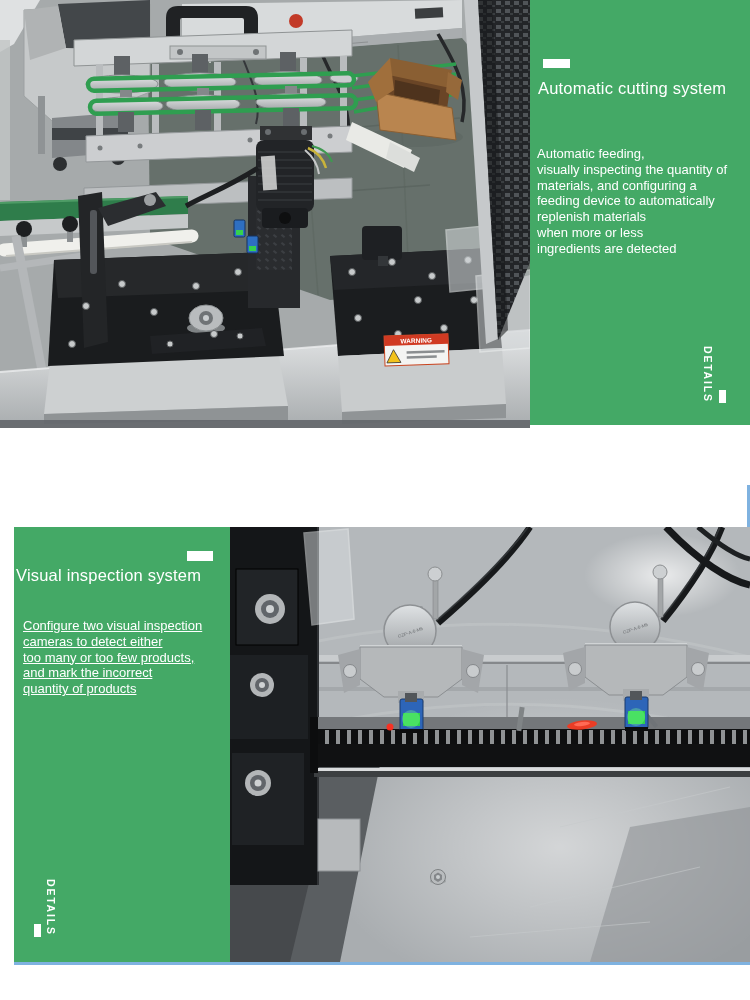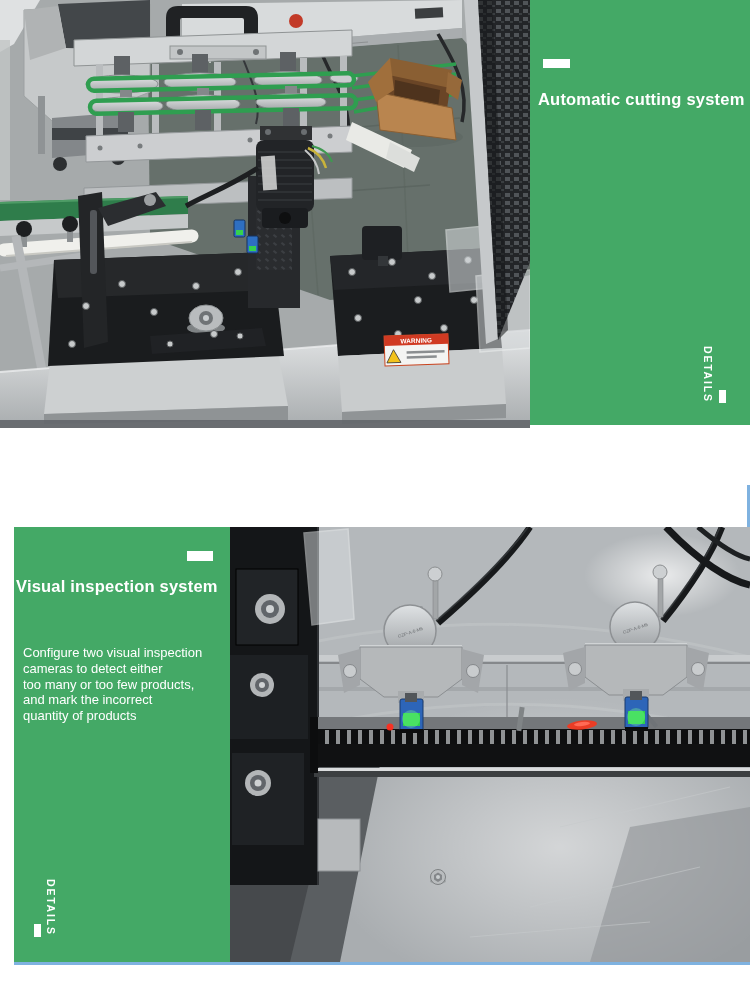--- a/index.html
+++ b/index.html
@@ -2,21 +2,21 @@
 <html style="--green: #44a966; --blue: #7fb2e0;"><head>
 <meta charset="utf-8">
 <style>
   html,body { margin:0; padding:0; background:#ffffff; }
   .page { position:relative; width:750px; height:1000px; background:#fff; overflow:hidden;
           font-family:"Liberation Sans", sans-serif; }
   .photo { position:absolute; line-height:0; }
   .photo svg { display:block; }
   .panel { position:absolute; background:var(--green,#44a966); }
   .dash  { position:absolute; background:#fff; }
-  .title { position:absolute; color:#fff; font-weight:700; font-size:16.5px; letter-spacing:0.2px; white-space:nowrap;margin-top:11px; }
+  .title { position:absolute; color:#fff; font-weight:400; font-size:16.5px; letter-spacing:0.2px; white-space:nowrap; }
   .body-text { position:absolute; color:#fff; font-size:13px; line-height:15.8px; white-space:pre-line; }
   .details { position:absolute; writing-mode:vertical-rl; color:#fff; font-size:10.5px; font-weight:700;
              letter-spacing:1.8px; cursor:pointer; }
   .vdash { position:absolute; width:7px; height:13px; background:#fff; }
   .blue-sliver { position:absolute; left:747px; top:485px; width:3px; height:42px; background:var(--blue,#6fb0e0); }
   .blue-line { position:absolute; left:14px; top:962px; width:736px; height:3px; background:var(--blue,#6fb0e0); }
 </style>
 </head>
 <body>
 
@@ -240,29 +240,36 @@
         <polygon points="478,0 492,0 508,330 498,340" fill="#17191b" opacity="0.55"></polygon>
       </g>
 
       <rect x="0" y="420" width="530" height="8" fill="#63666a" opacity="0.9"></rect>
     </svg>
   </div>
 
   <div class="panel" style="left:530px;top:0;width:220px;height:425px;"></div>
   <div class="dash" style="left:543px;top:59px;width:27px;height:9px;"></div>
   <div class="title" style="left:538px;top:79px;width:208px;">Automatic cutting system</div>
+  <div class="body-text" style="left:537px;top:146px;width:212px;">Automatic feeding,
+visually inspecting the quantity of
+materials, and configuring a
+feeding device to automatically
+replenish materials
+when more or less
+ingredients are detected</div>
   <div class="details" style="left:702px;top:346px;">DETAILS</div>
   <div class="vdash" style="left:719px;top:390px;"></div>
 
   <div class="blue-sliver"></div>
 
   <div class="panel" style="left:14px;top:527px;width:216px;height:435px;"></div>
   <div class="dash" style="left:187px;top:551px;width:26px;height:10px;"></div>
   <div class="title" style="left:16px;top:566px;width:200px;">Visual inspection system</div>
-  <div class="body-text" style="left:23px;top:645px;width:200px;">Configure two visual inspection
+  <div class="body-text" style="left:23px;top:618px;width:200px;text-decoration:underline;">Configure two visual inspection
 cameras to detect either
 too many or too few products,
 and mark the incorrect
 quantity of products</div>
   <div class="details" style="left:45px;top:879px;">DETAILS</div>
   <div class="vdash" style="left:34px;top:924px;"></div>
 
   <div class="photo" style="left:230px;top:527px;width:520px;height:435px;" role="img" aria-label="Two photoelectric inspection sensor units with round adjuster knobs and blue sensors mounted above a black toothed conveyor belt on a stainless steel machine">
     <svg width="520" height="435" viewBox="0 0 520 435">
       <defs>

